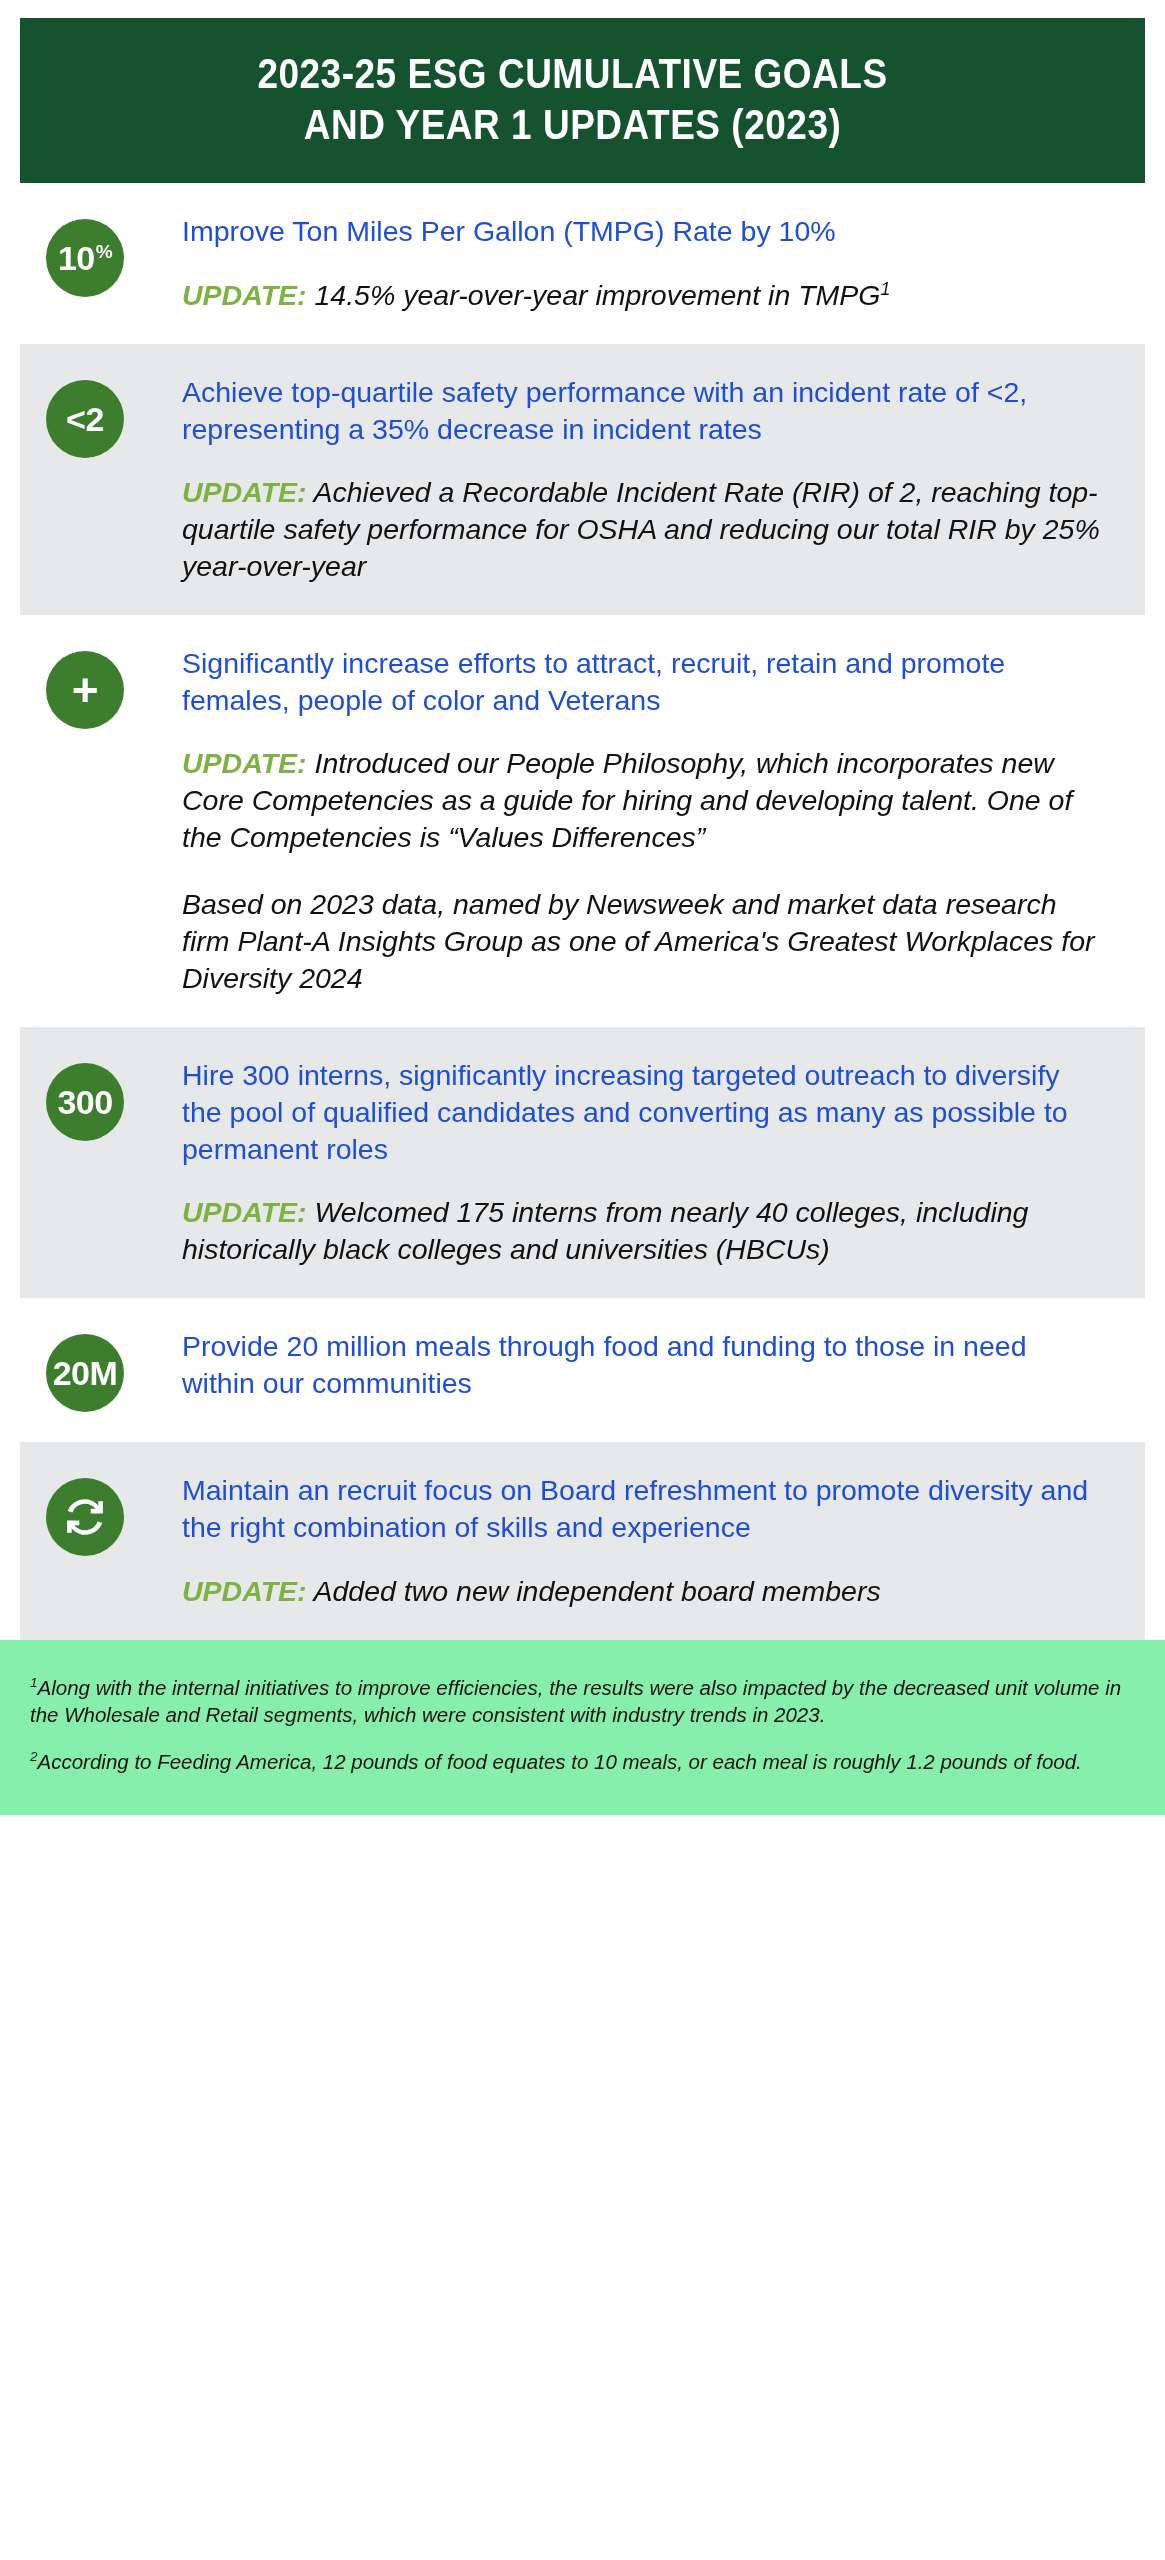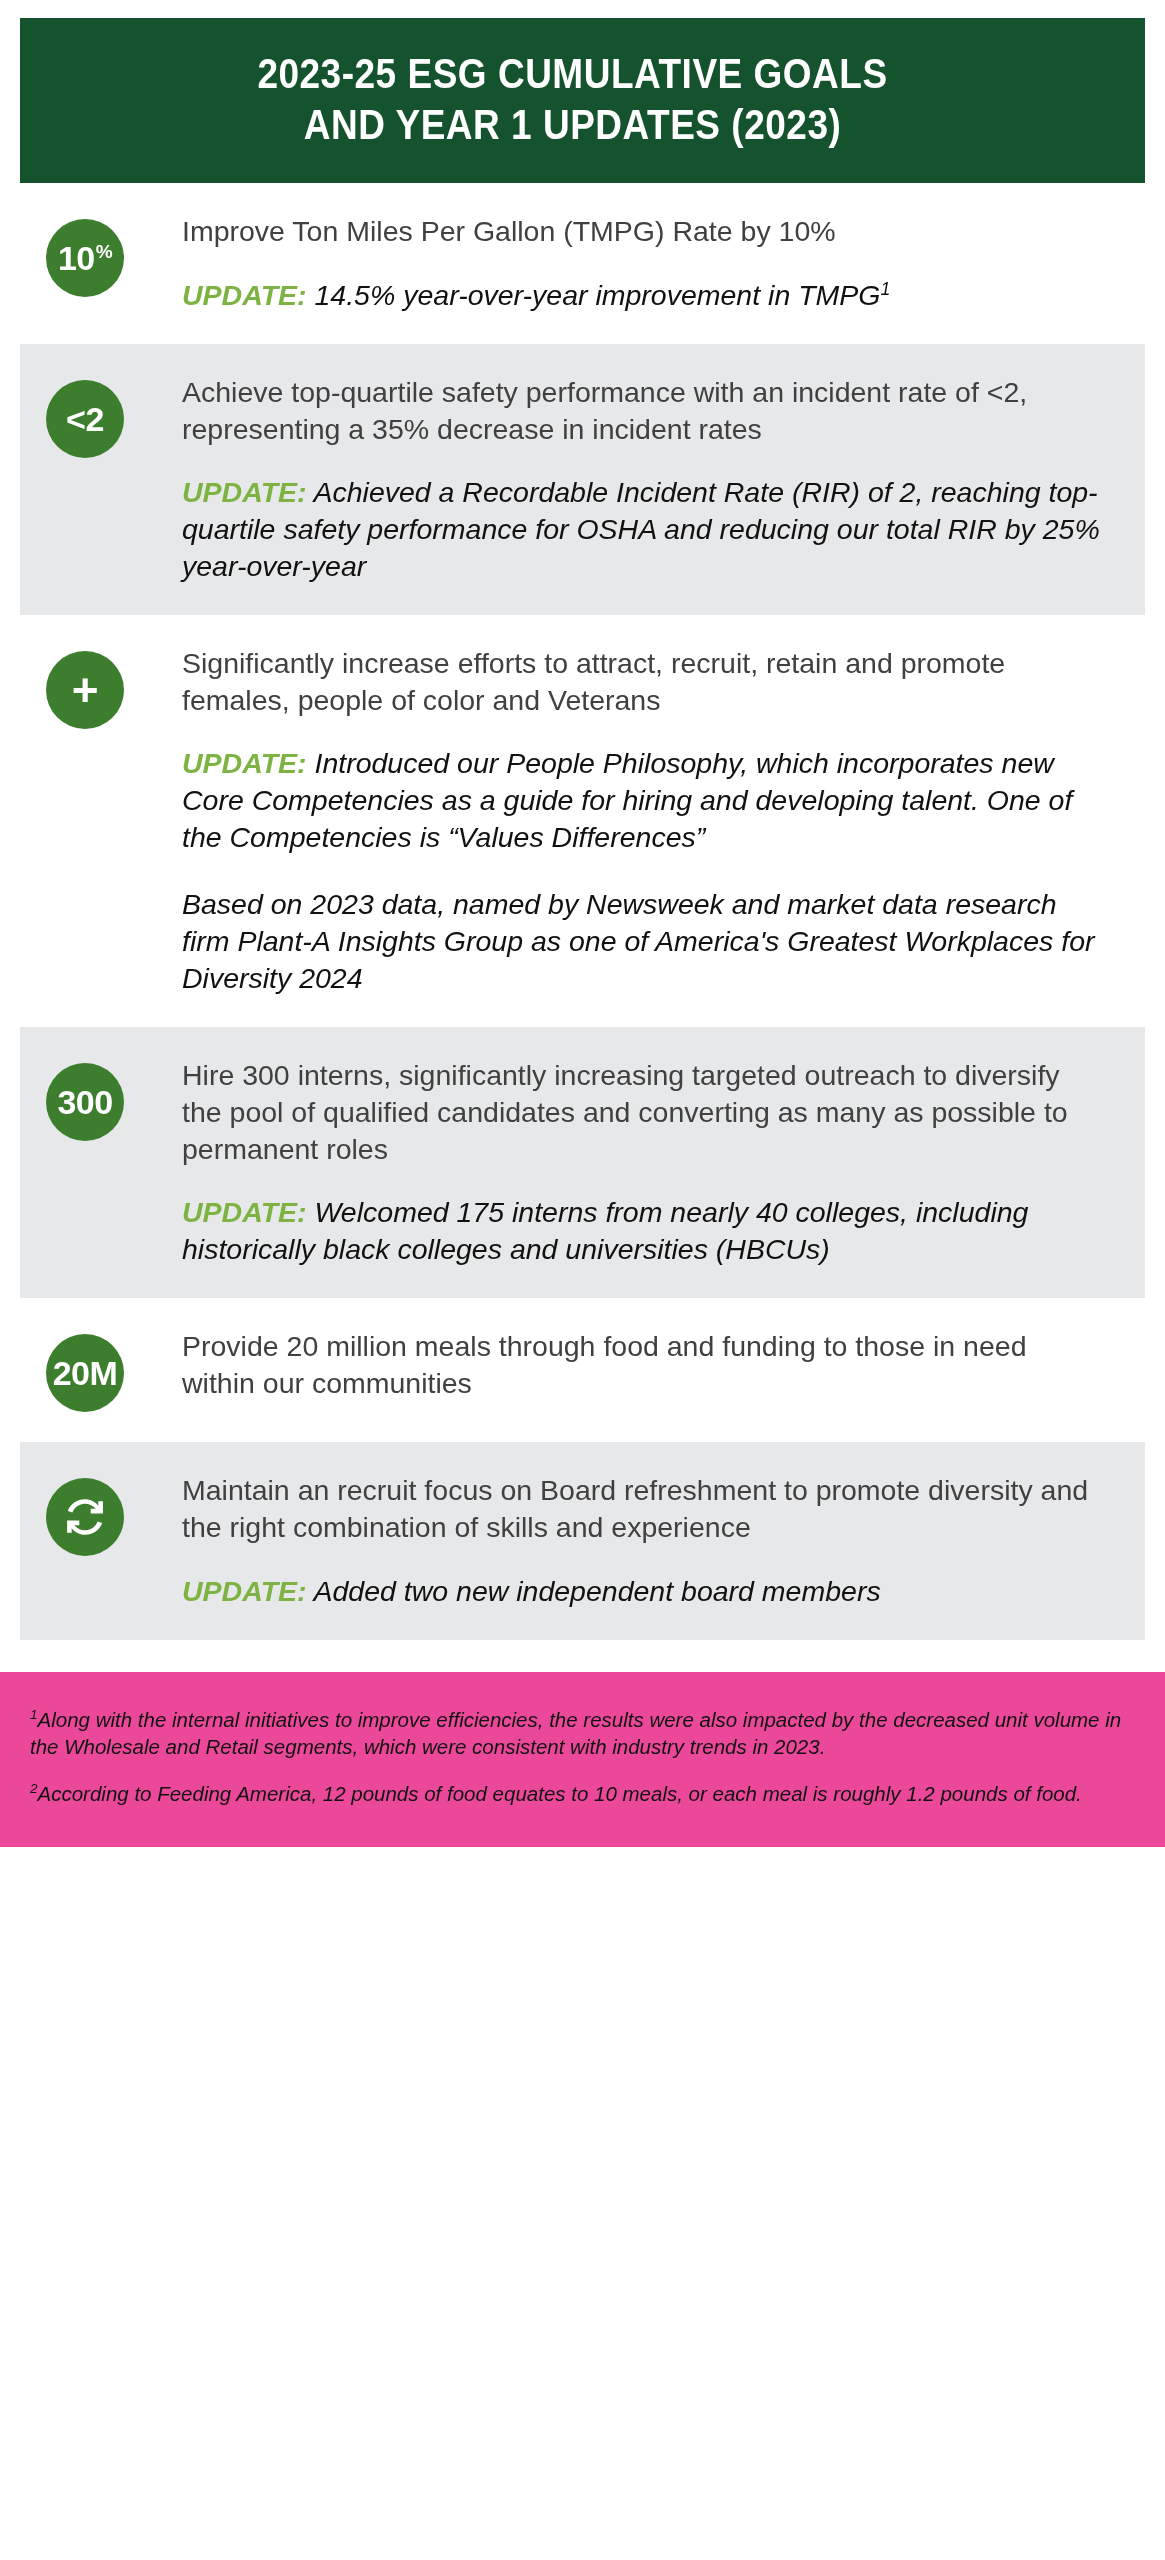--- a/index.html
+++ b/index.html
@@ -95,21 +95,21 @@
   .badge.icon-badge svg { width: 48px; height: 48px; display: block; }
 
   .goal-body {
     flex: 1 1 auto;
     padding-right: 38px;
   }
 
   .goal-statement {
     font-size: 28.5px;
     line-height: 1.30;
-    color: #404040;
+    color: #1d4ed8;
     font-weight: 400;
   }
 
   .goal-update {
     font-size: 28.5px;
     line-height: 1.30;
     font-style: italic;
     color: #111111;
     margin-top: 26px;
   }
@@ -122,22 +122,21 @@
 
   sup.fn {
     font-size: 0.62em;
     vertical-align: super;
     line-height: 0;
   }
 
   
   .footnotes {
     padding: 34px 28px 40px 30px;
-    background: #ec4899;
-    margin-top: 32px;
+    background: #86efac;
   }
   .footnote {
     font-size: 20.5px;
     line-height: 1.32;
     font-style: italic;
     color: #111111;
     margin-bottom: 20px;
   }
   .footnote:last-child { margin-bottom: 0; }
   .footnote sup {

